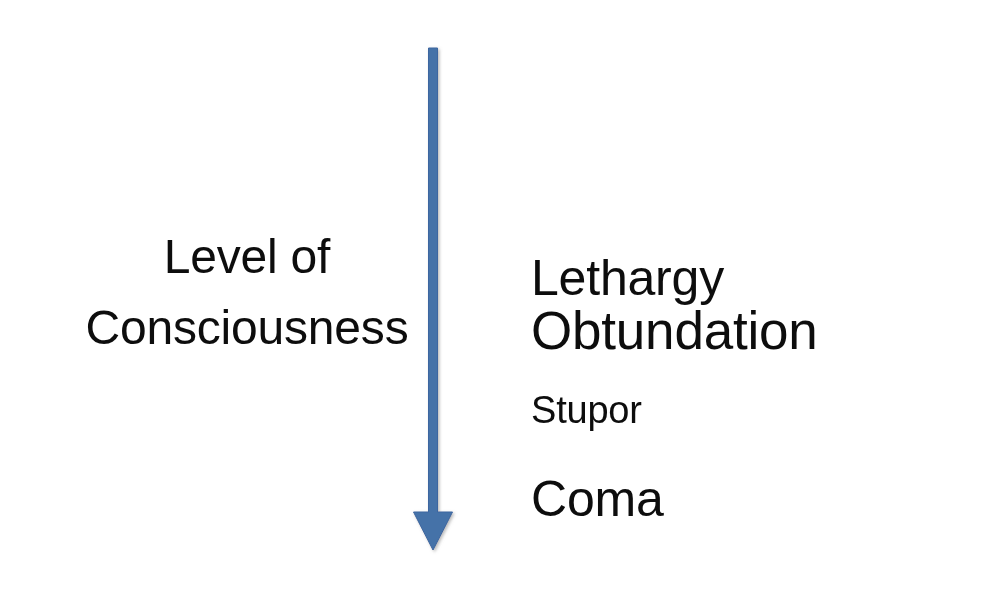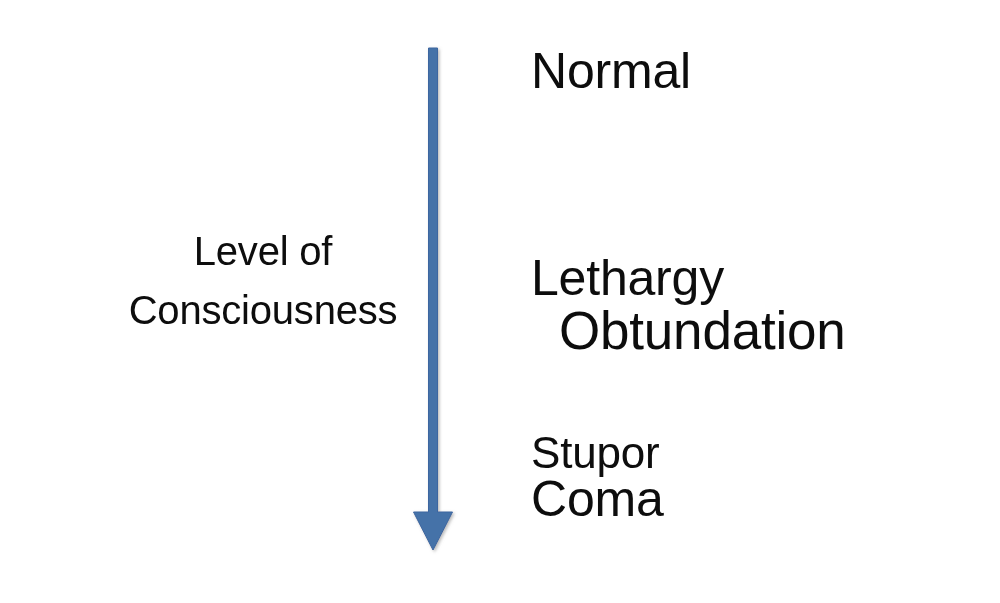--- a/index.html
+++ b/index.html
@@ -15,27 +15,27 @@
     position: relative;
     width: 1000px;
     height: 603px;
     background: #ffffff;
     overflow: hidden;
   }
 
   
   .axis-label {
     position: absolute;
-    left: 72px;
+    left: 56px;
     top: 222px;
     width: 382px;
     text-align: center;
     color: #0d0d0d;
     font-family: "Liberation Sans", sans-serif;
-    font-size: 40px;
+    font-size: 48px;
     font-weight: 300;
     line-height: 1.47;
     letter-spacing: -0.2px;
     white-space: pre-line;
   }
 
   
   .arrow {
     position: absolute;
     left: 406px;
@@ -61,22 +61,22 @@
     left: 0;
     color: #0d0d0d;
     font-family: "Liberation Sans", sans-serif;
     font-weight: 300;
     letter-spacing: -0.2px;
     white-space: nowrap;
   }
   .level-0 { top: 42px;  font-size: 50px; }
   .level-1 { top: 125px; font-size: 53px; }
   .level-2 { top: 211px; font-size: 50px; margin-top: 38px; }
-  .level-3 { top: 300px; font-size: 53px; margin-left: 28px; }
-  .level-4 { top: 389px; font-size: 44px; margin-top: 39px; }
+  .level-3 { top: 300px; font-size: 53px; }
+  .level-4 { top: 389px; font-size: 38px; }
   .level-5 { top: 470px; font-size: 50px; }
 </style>
 </head>
 <body>
 
 <div id="slide">
 
   <div class="axis-label">Level of
 Consciousness</div>
 
@@ -95,20 +95,19 @@
                  L 46.5 472
                  L 27.0 510
                  L 7.5 472
                  L 22.5 472
                  Z" fill="#4472a8" stroke="#3d66a0" stroke-width="1" stroke-linejoin="miter"></path>
       </g>
     </svg>
   </div>
 
   <div class="levels">
-    <div class="level-item level-0">Normal</div>
     <div class="level-item level-2">Lethargy</div>
     <div class="level-item level-3">Obtundation</div>
     <div class="level-item level-4">Stupor</div>
     <div class="level-item level-5">Coma</div>
   </div>
 
 </div>
 
 </body></html>

